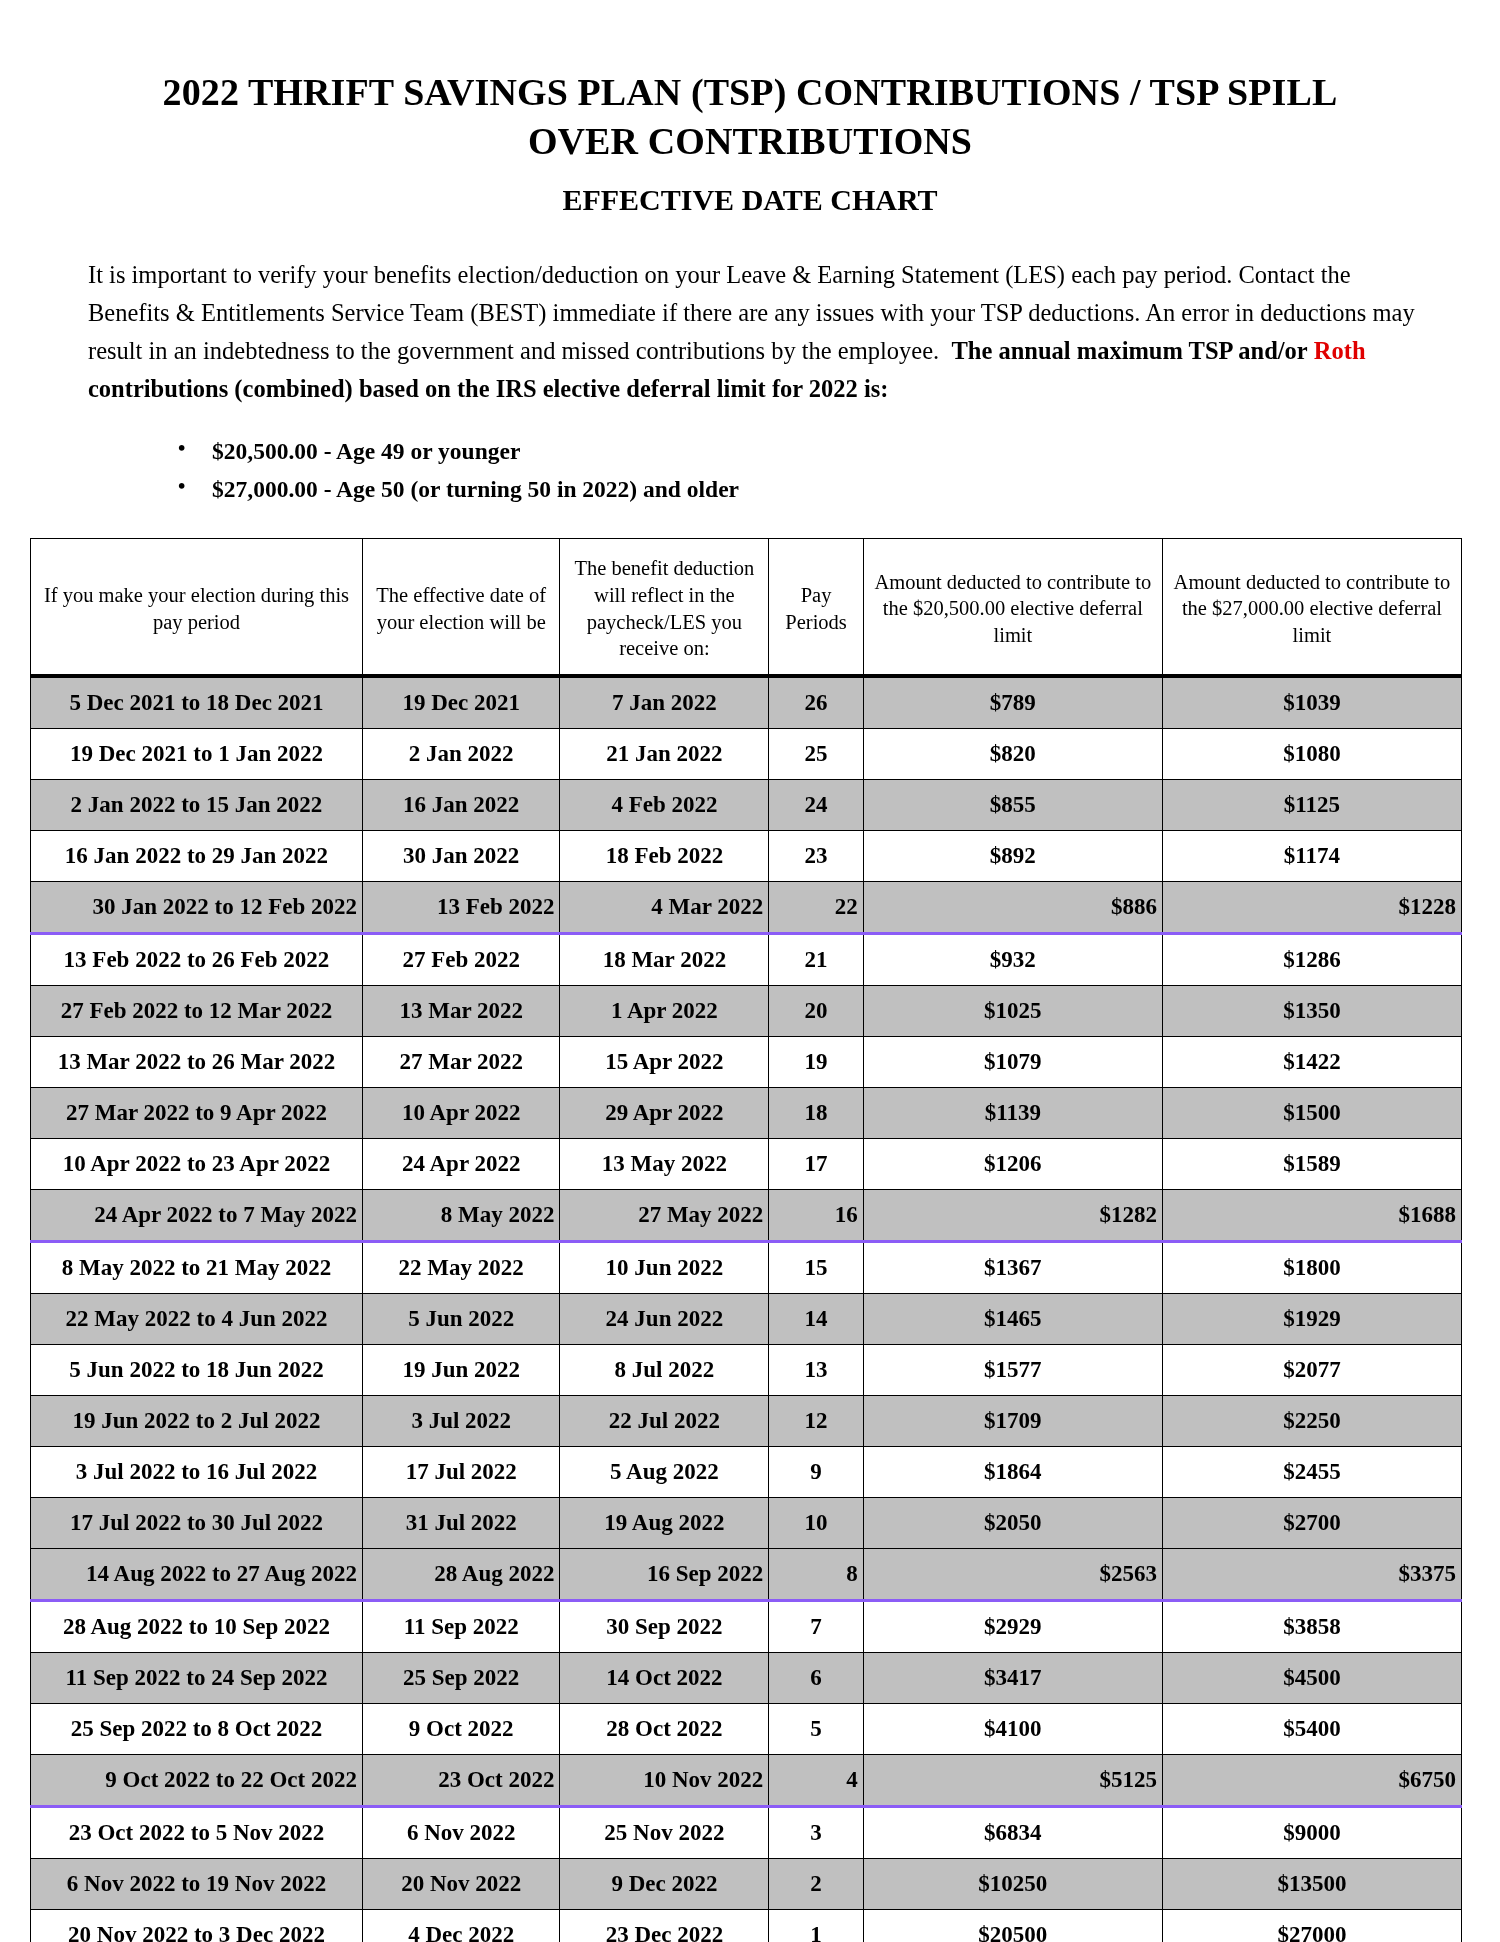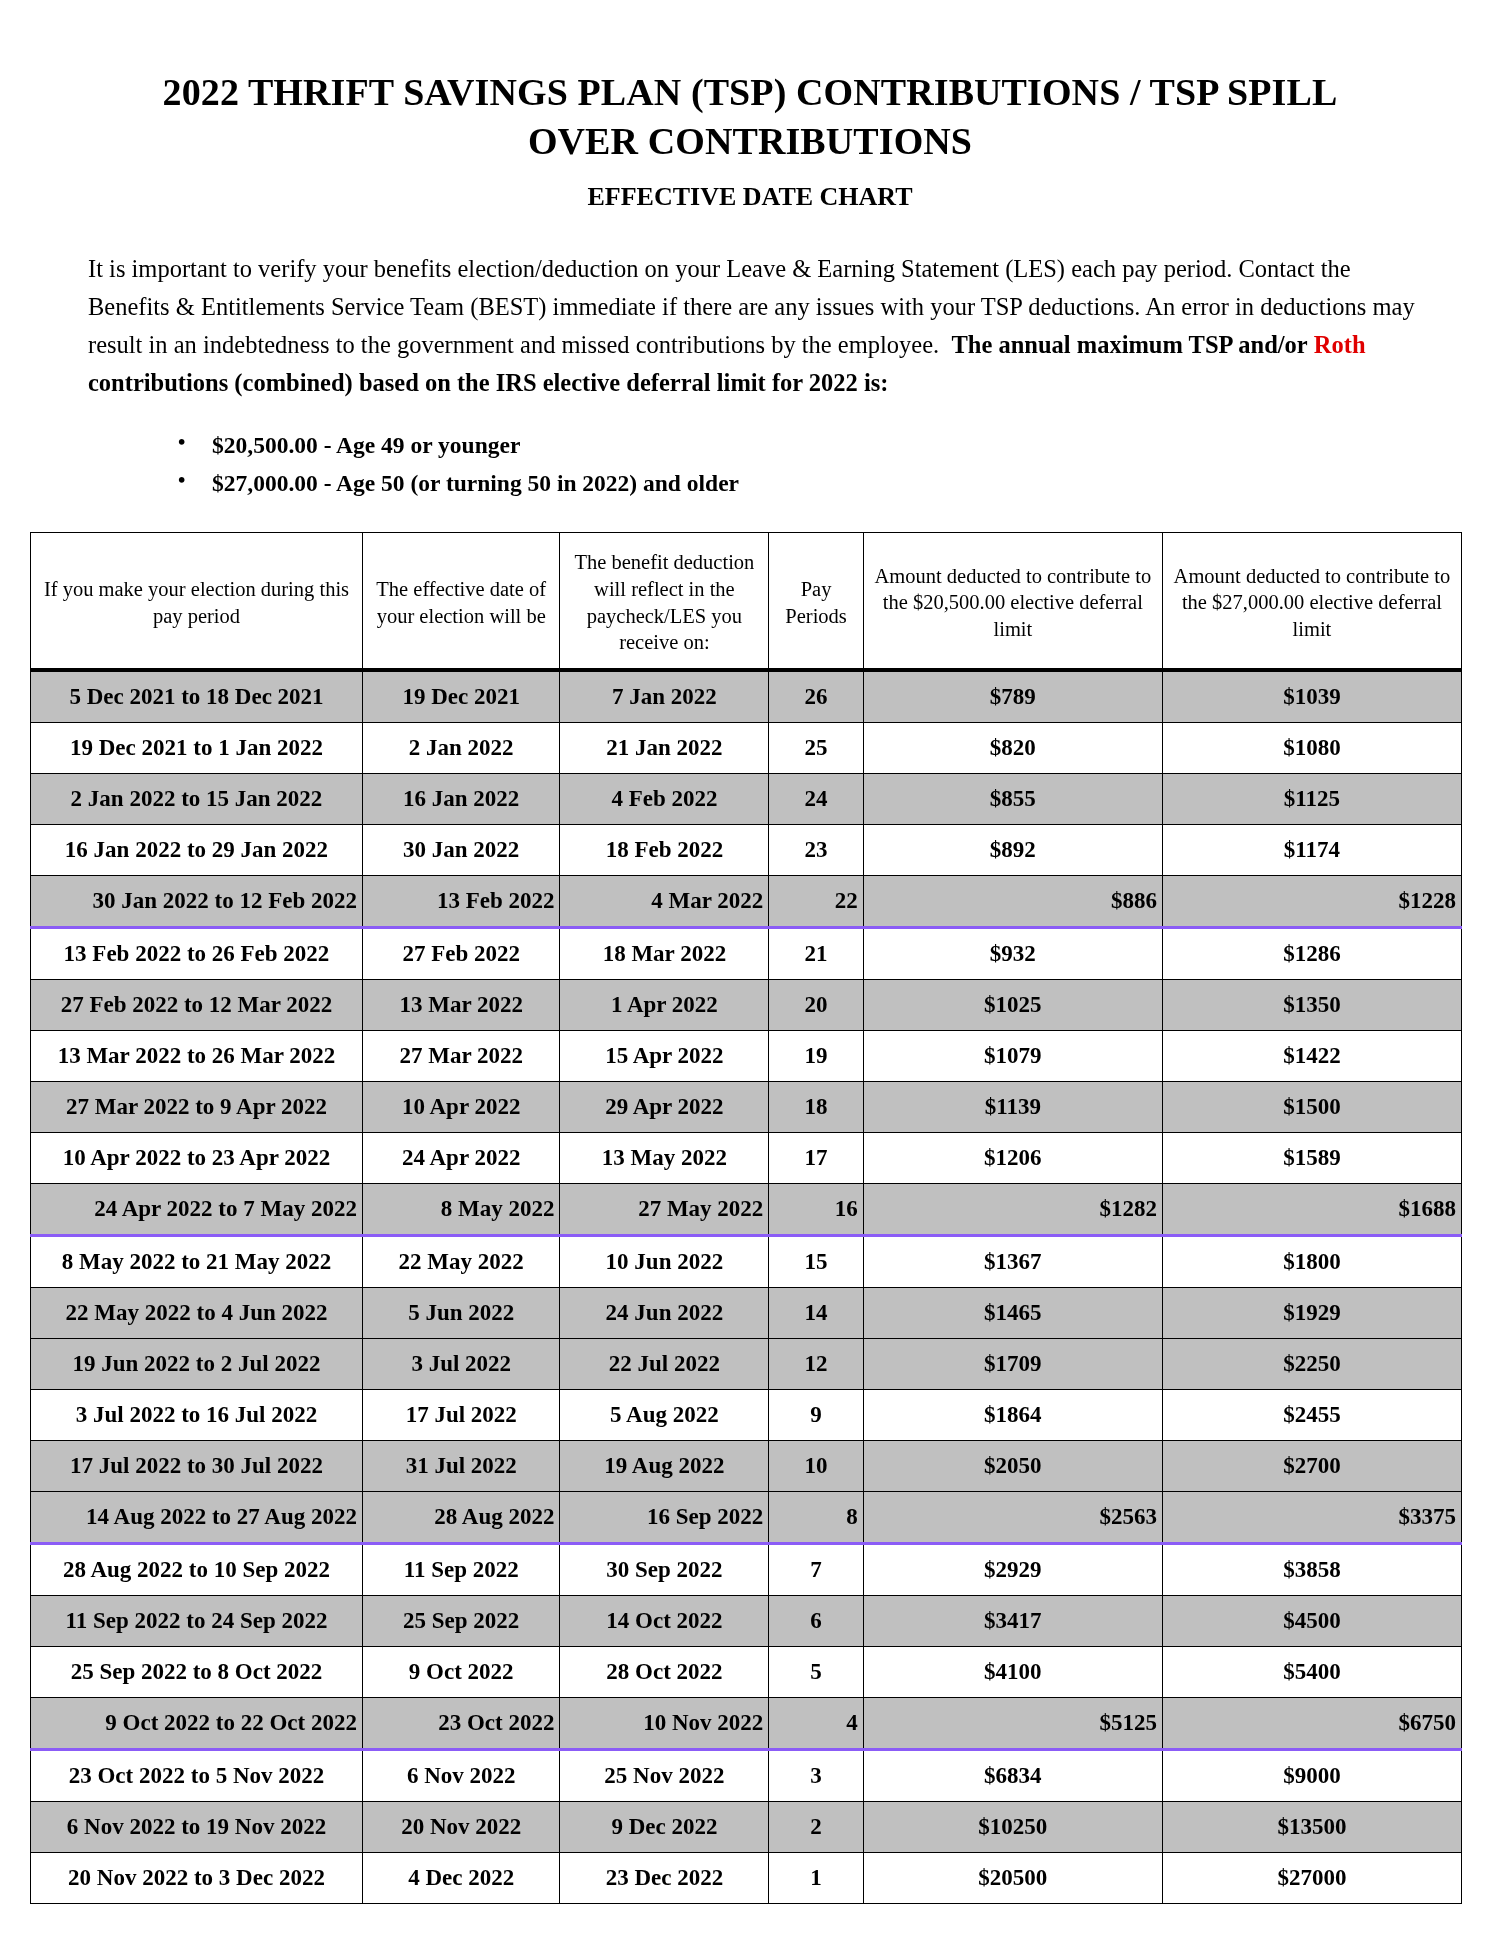--- a/index.html
+++ b/index.html
@@ -29,21 +29,21 @@
     padding: 68px 150px 0 150px;
     text-align: center;
   }
   .title-line-1 {
     font-size: 38px;
     font-weight: bold;
     line-height: 1.28;
     letter-spacing: 0.1px;
   }
   .title-line-2 {
-    font-size: 26px;
+    font-size: 30px;
     font-weight: bold;
     line-height: 1.5;
     margin-top: 12px;
   }
 
   
   .intro {
     margin: 34px 0 0 0;
     padding: 0 72px 0 88px;
     font-size: 24.5px;
@@ -260,20 +260,28 @@
             <td class="amt">$1800</td>
           </tr>
           <tr class="shade">
             <td class="period">22 May 2022 to 4 Jun 2022</td>
             <td class="eff">5 Jun 2022</td>
             <td class="reflect">24 Jun 2022</td>
             <td class="pp">14</td>
             <td class="amt">$1465</td>
             <td class="amt">$1929</td>
           </tr>
+          <tr>
+            <td class="period">5 Jun 2022 to 18 Jun 2022</td>
+            <td class="eff">19 Jun 2022</td>
+            <td class="reflect">8 Jul 2022</td>
+            <td class="pp">13</td>
+            <td class="amt">$1577</td>
+            <td class="amt">$2077</td>
+          </tr>
           <tr class="shade">
             <td class="period">19 Jun 2022 to 2 Jul 2022</td>
             <td class="eff">3 Jul 2022</td>
             <td class="reflect">22 Jul 2022</td>
             <td class="pp">12</td>
             <td class="amt">$1709</td>
             <td class="amt">$2250</td>
           </tr>
           <tr>
             <td class="period">3 Jul 2022 to 16 Jul 2022</td>

